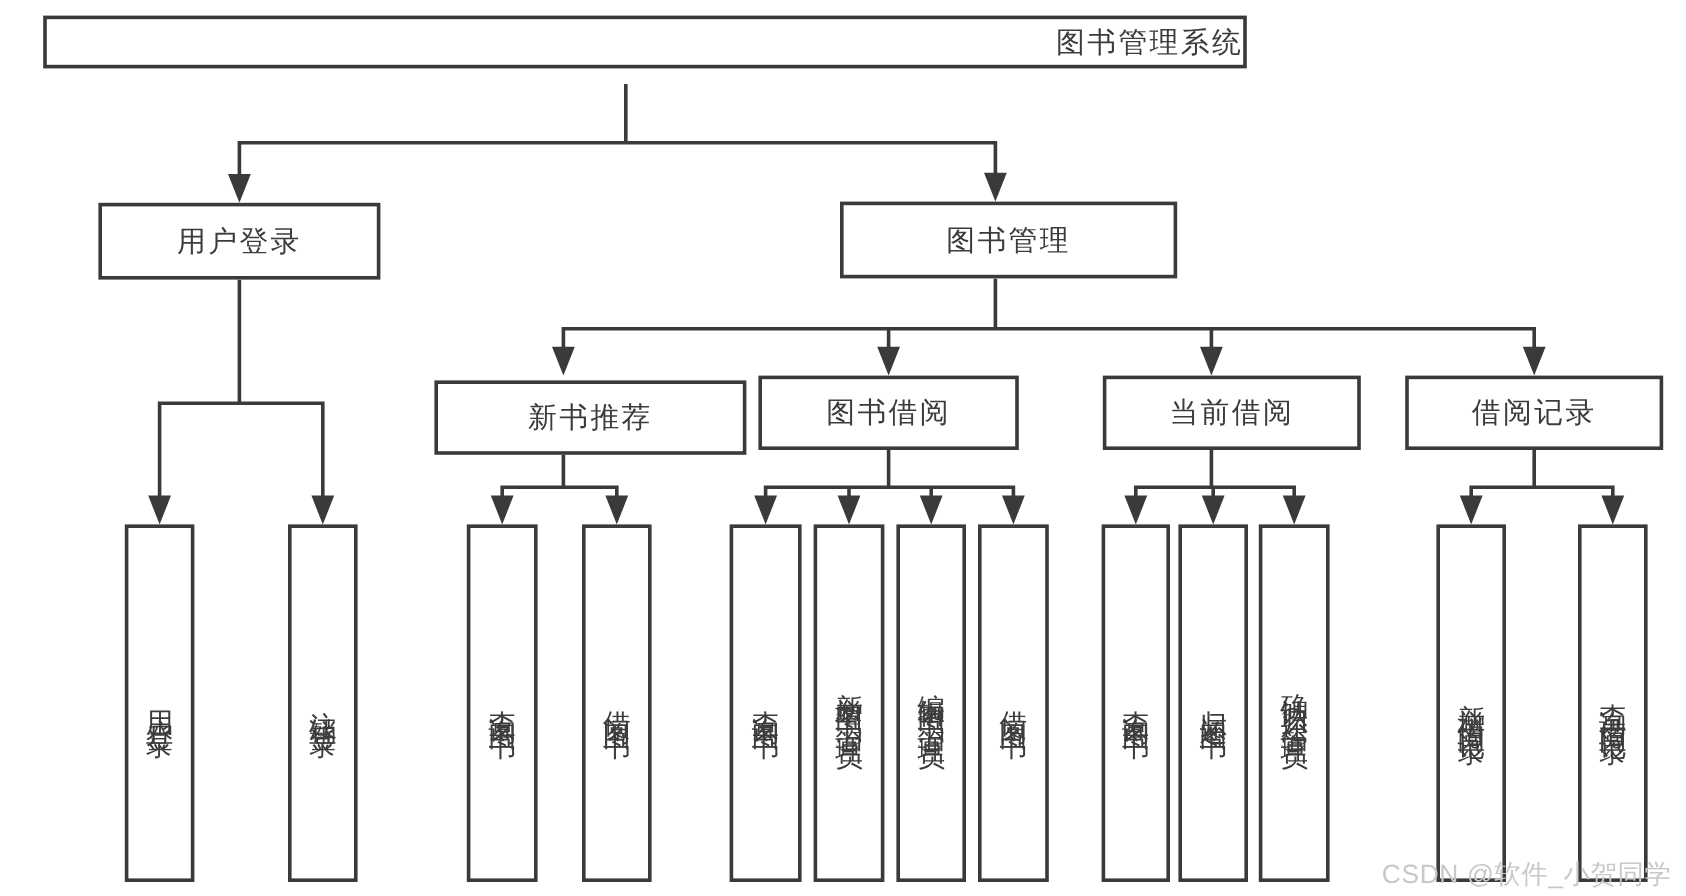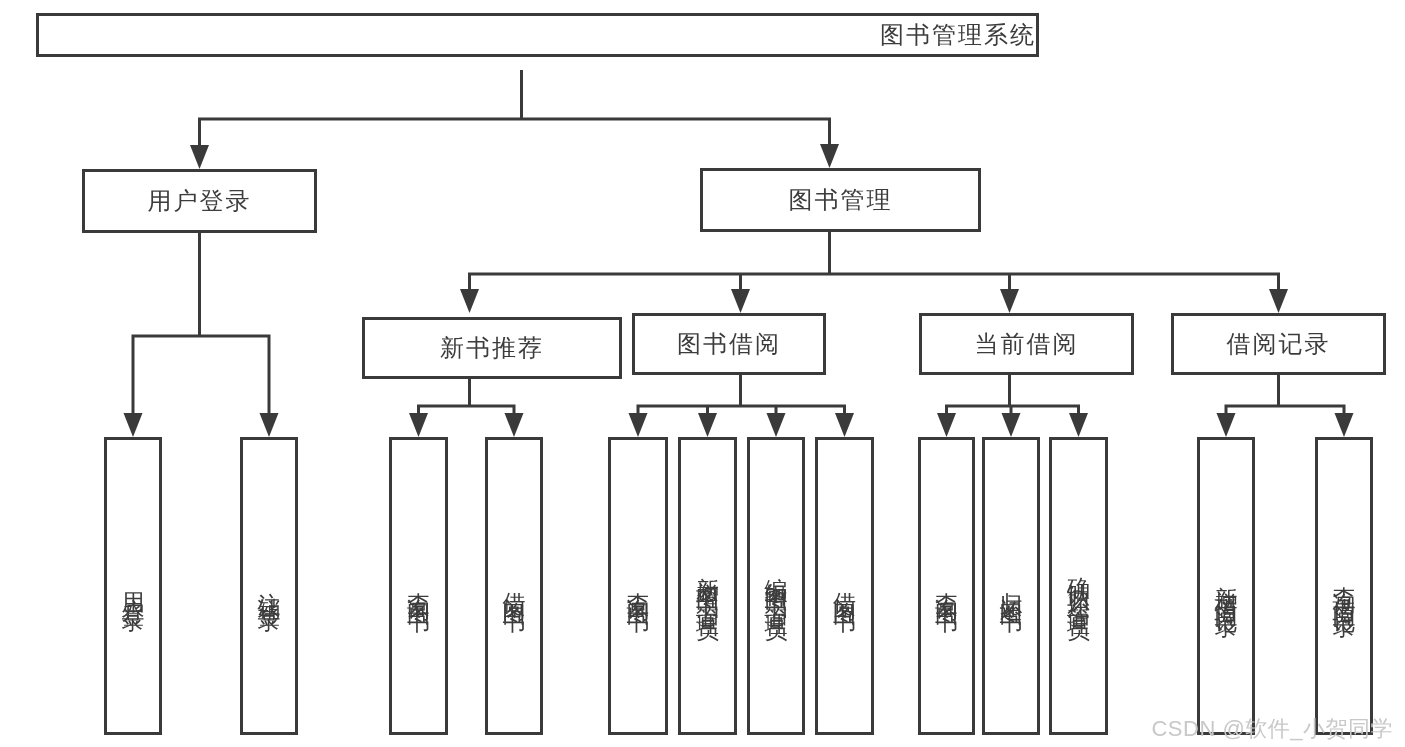--- a/index.html
+++ b/index.html
@@ -96,21 +96,21 @@
   <div class="box" style="left:82px; top:169px; width:235px; height:64px;">
     <span class="hlabel">用户登录</span>
   </div>
   <div class="box" style="left:688px; top:168px; width:281px; height:64px;margin-left:12px;">
     <span class="hlabel">图书管理</span>
   </div>
 
   <div class="box" style="left:362px; top:317px; width:260px; height:62px;">
     <span class="hlabel">新书推荐</span>
   </div>
-  <div class="box" style="left:632px; top:313px; width:194px; height:62px;">
+  <div class="box" style="left:632px; top:313px; width:217px; height:62px;">
     <span class="hlabel">图书借阅</span>
   </div>
   <div class="box" style="left:902px; top:313px; width:215px; height:62px;margin-left:17px;">
     <span class="hlabel">当前借阅</span>
   </div>
   <div class="box" style="left:1171px; top:313px; width:215px; height:62px;justify-content:center;">
     <span class="hlabel">借阅记录</span>
   </div>
 
   <div class="box" style="left:104px; top:437px; width:58px; height:298px;">

